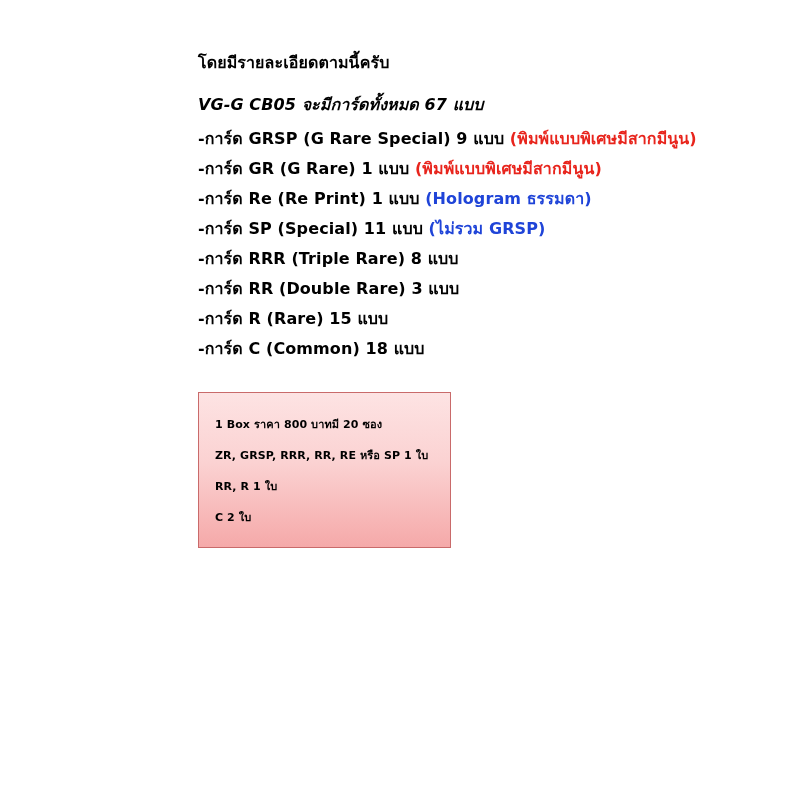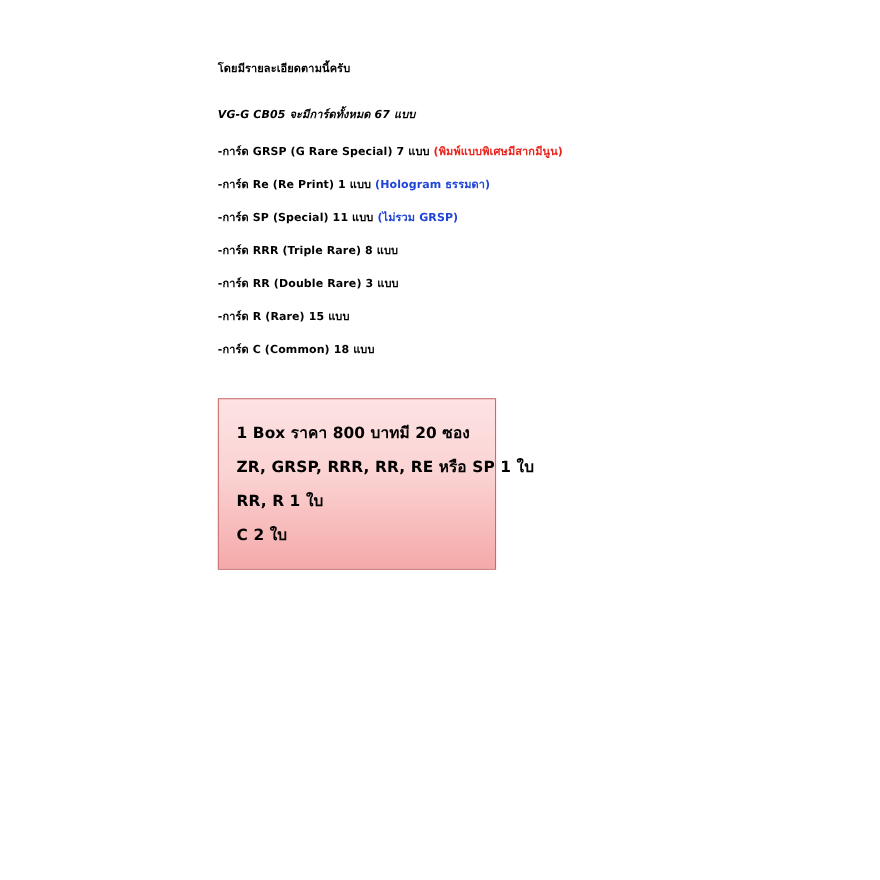--- a/index.html
+++ b/index.html
@@ -15,21 +15,21 @@
     overflow: hidden;
   }
   .page {
     position: relative;
     width: 800px;
     height: 800px;
     box-sizing: border-box;
     padding: 48px 0 0 198px;
   }
   .line {
-    font-size: 10px;
+    font-size: 16px;
     font-weight: bold;
     line-height: 30px;
     white-space: nowrap;
     letter-spacing: 0.1px;
   }
   .line.intro {
     margin-bottom: 12px;
   }
   .line.heading {
     margin-bottom: 4px;
@@ -45,34 +45,35 @@
   .callout {
     margin-top: 28px;
     width: 253px;
     box-sizing: border-box;
     padding: 16px 0 14px 16px;
     border: 1px solid #c96a6a;
     background: linear-gradient(to bottom, #fde3e3 0%, #fbd2d2 45%, #f5a9a9 100%);
   }
   .callout .line {
     line-height: 31px;
-    font-size: 14px;
+    font-size: 11px;
   }
 </style>
 </head>
 <body>
 
 <div class="page">
 
   <div class="line intro">โดยมีรายละเอียดตามนี้ครับ</div>
 
   <div class="line heading">VG-G CB05 จะมีการ์ดทั้งหมด 67 แบบ</div>
 
   <div id="card-list">
-      <div class="line"><span>-การ์ด GRSP (G Rare Special) 7 แบบ </span><span class="note-red">(พิมพ์แบบพิเศษมีสากมีนูน)</span></div>
+      <div class="line"><span>-การ์ด GRSP (G Rare Special) 9 แบบ </span><span class="note-red">(พิมพ์แบบพิเศษมีสากมีนูน)</span></div>
+      <div class="line"><span>-การ์ด GR (G Rare) 1 แบบ </span><span class="note-red">(พิมพ์แบบพิเศษมีสากมีนูน)</span></div>
       <div class="line"><span>-การ์ด Re (Re Print) 1 แบบ </span><span class="note-blue">(Hologram ธรรมดา)</span></div>
       <div class="line"><span>-การ์ด SP (Special) 11 แบบ </span><span class="note-blue">(ไม่รวม GRSP)</span></div>
       <div class="line"><span>-การ์ด RRR (Triple Rare) 8 แบบ</span></div>
       <div class="line"><span>-การ์ด RR (Double Rare) 3 แบบ</span></div>
       <div class="line"><span>-การ์ด R (Rare) 15 แบบ</span></div>
       <div class="line"><span>-การ์ด C (Common) 18 แบบ</span></div>
     </div>
 
   <div class="callout">
     <div id="callout-list">

